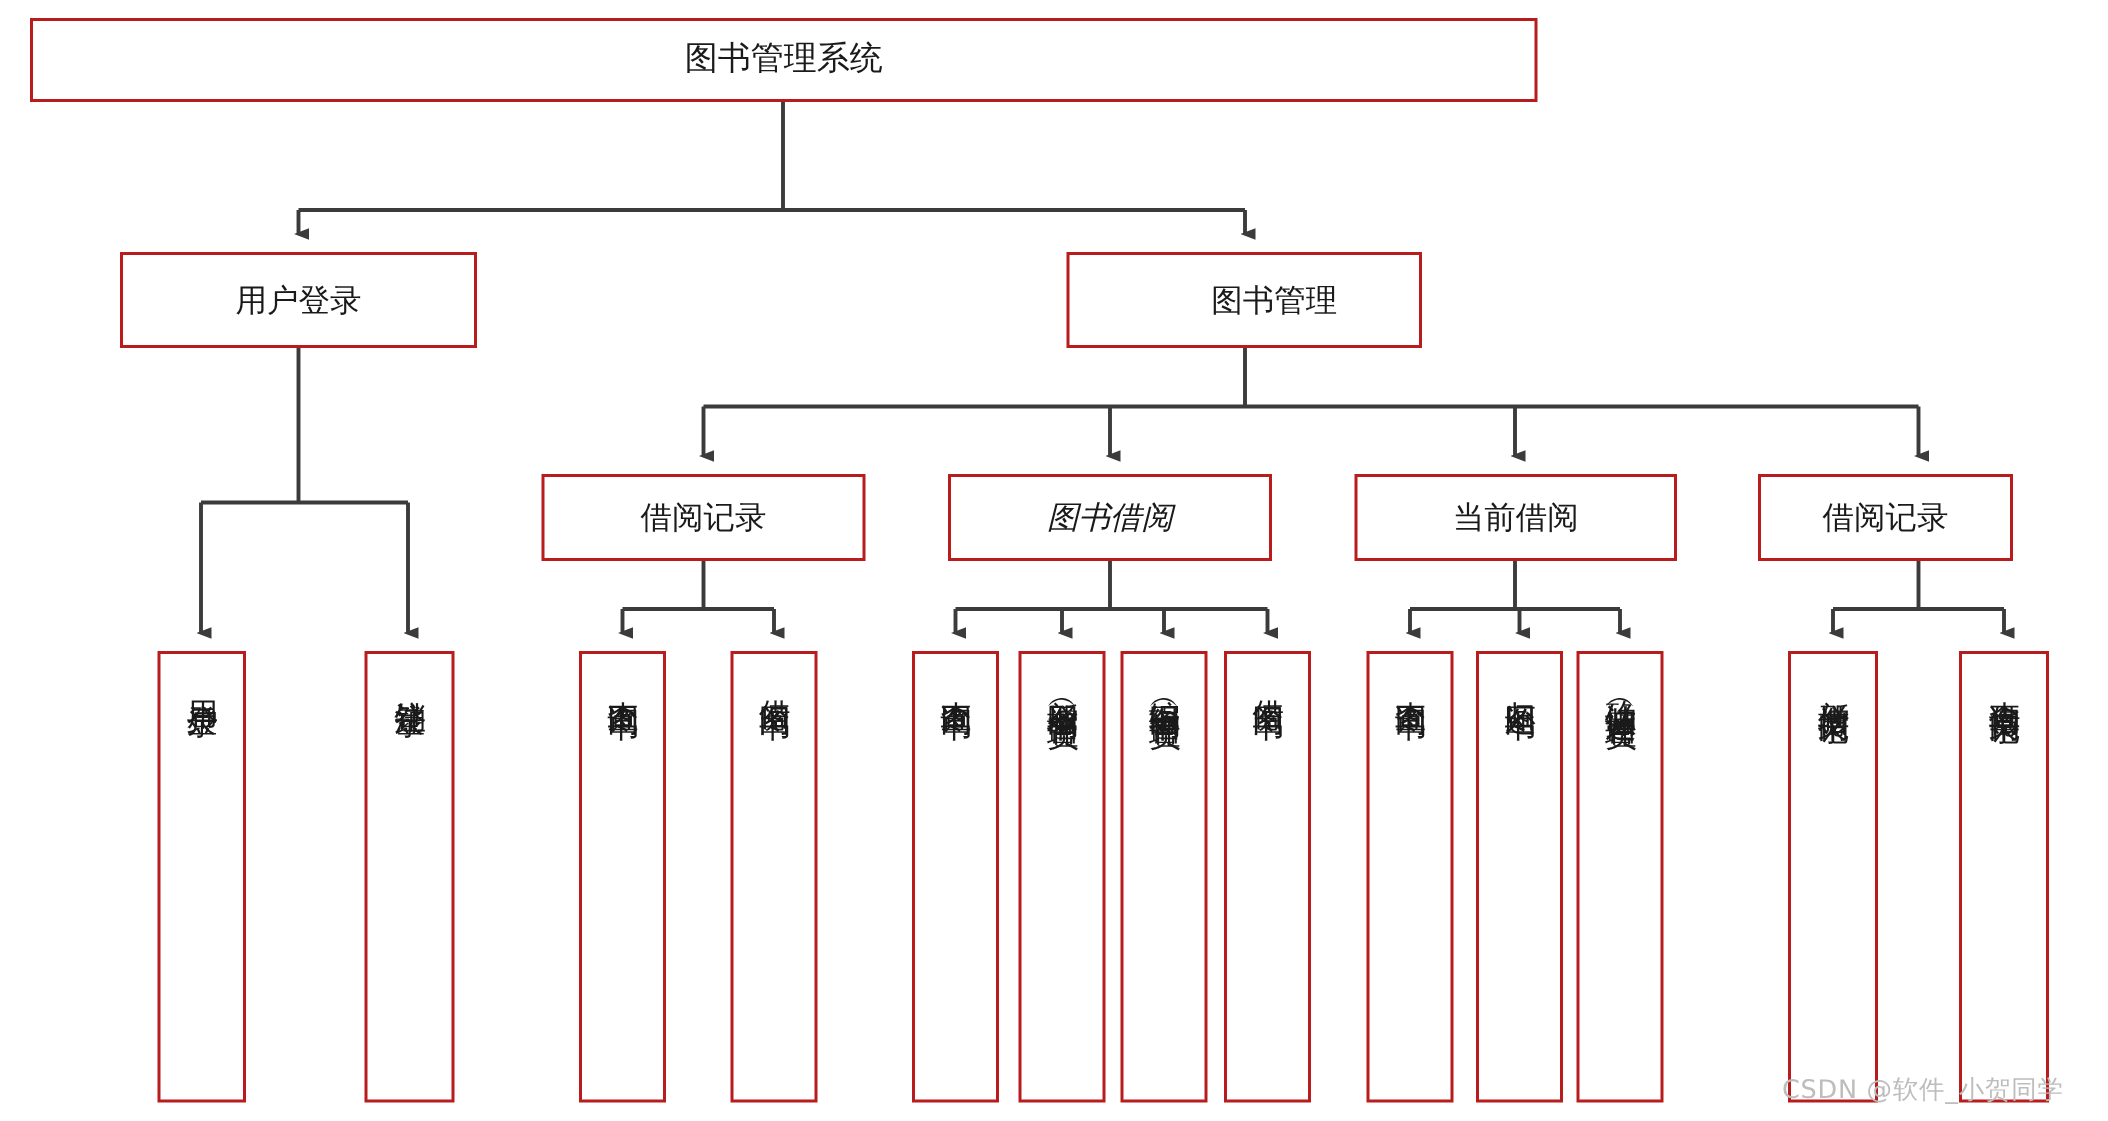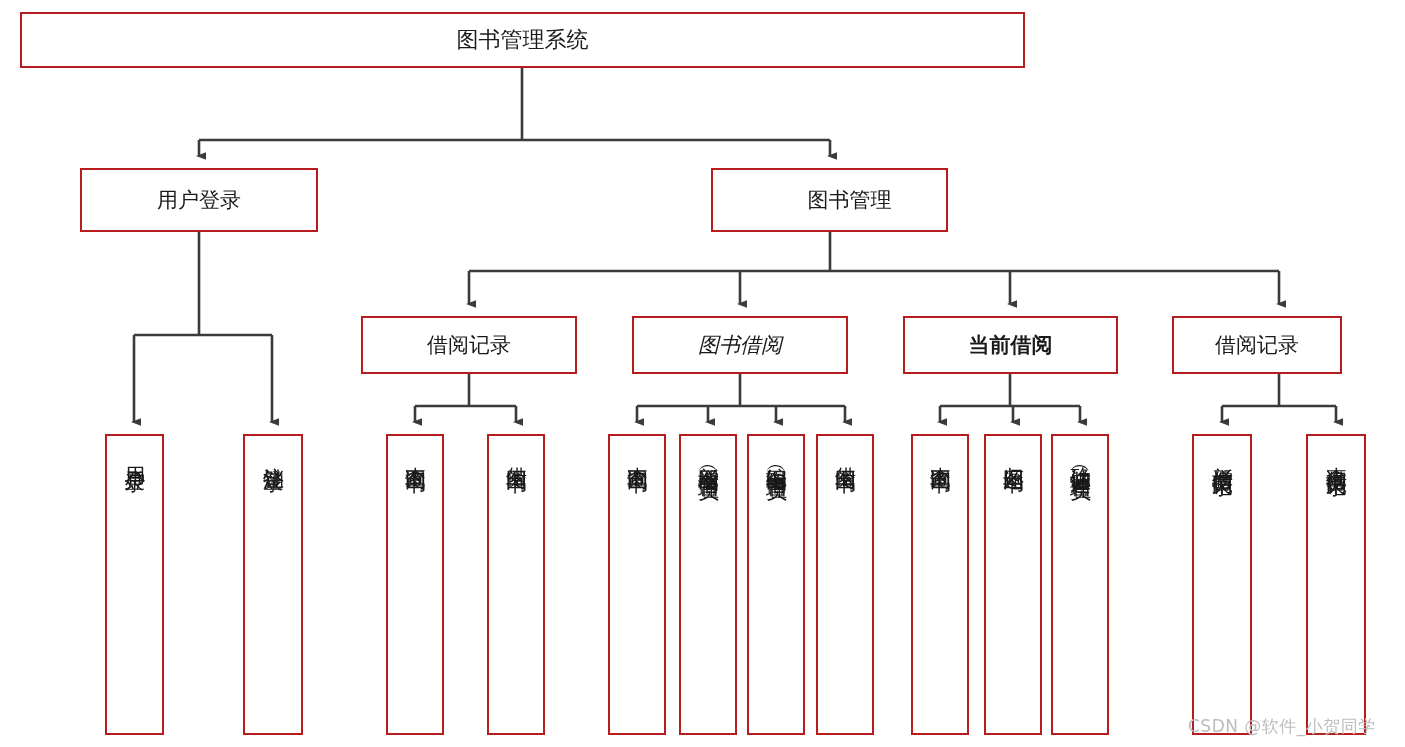--- a/index.html
+++ b/index.html
@@ -136,21 +136,21 @@
   <div class="node h" style="left:711px; top:168px; width:237px; height:64px;padding-left:40px;">
     <span class="label">图书管理</span>
   </div>
 
   <div class="node h" style="left:361px; top:316px; width:216px; height:58px;">
     <span class="label">借阅记录</span>
   </div>
   <div class="node h" style="left:632px; top:316px; width:216px; height:58px;font-style:italic;">
     <span class="label">图书借阅</span>
   </div>
-  <div class="node h" style="left:903px; top:316px; width:215px; height:58px;font-weight:bold;">
+  <div class="node h" style="left:903px; top:316px; width:215px; height:58px;">
     <span class="label">当前借阅</span>
   </div>
   <div class="node h" style="left:1172px; top:316px; width:170px; height:58px;">
     <span class="label">借阅记录</span>
   </div>
 
   <div class="node v" style="left:105px; top:434px; width:59px; height:301px;">
     <span class="label">用户登录</span>
   </div>
   <div class="node v" style="left:243px; top:434px; width:60px; height:301px;">

